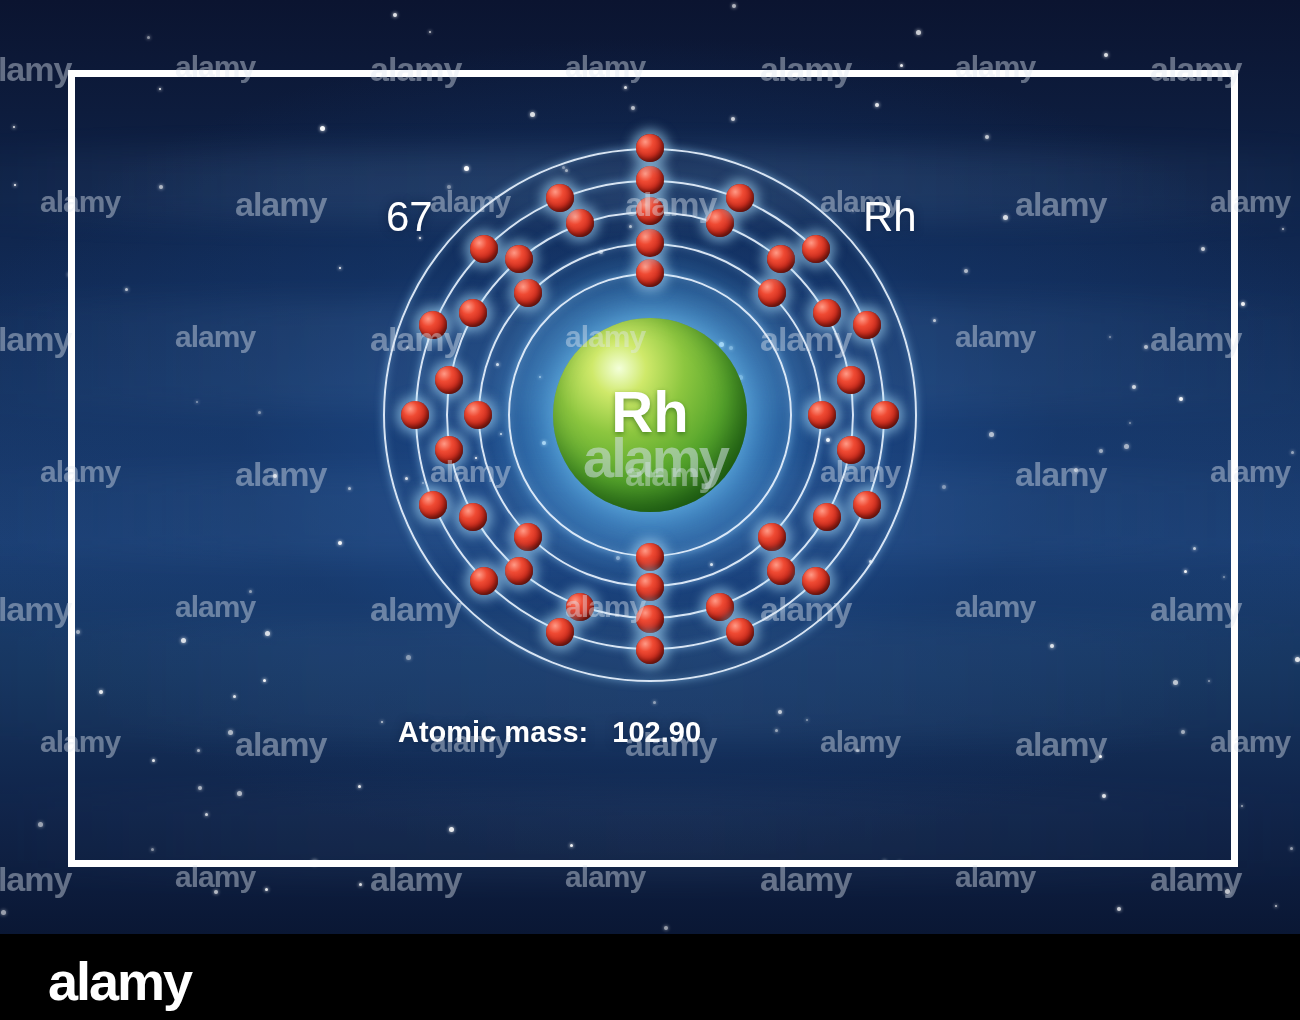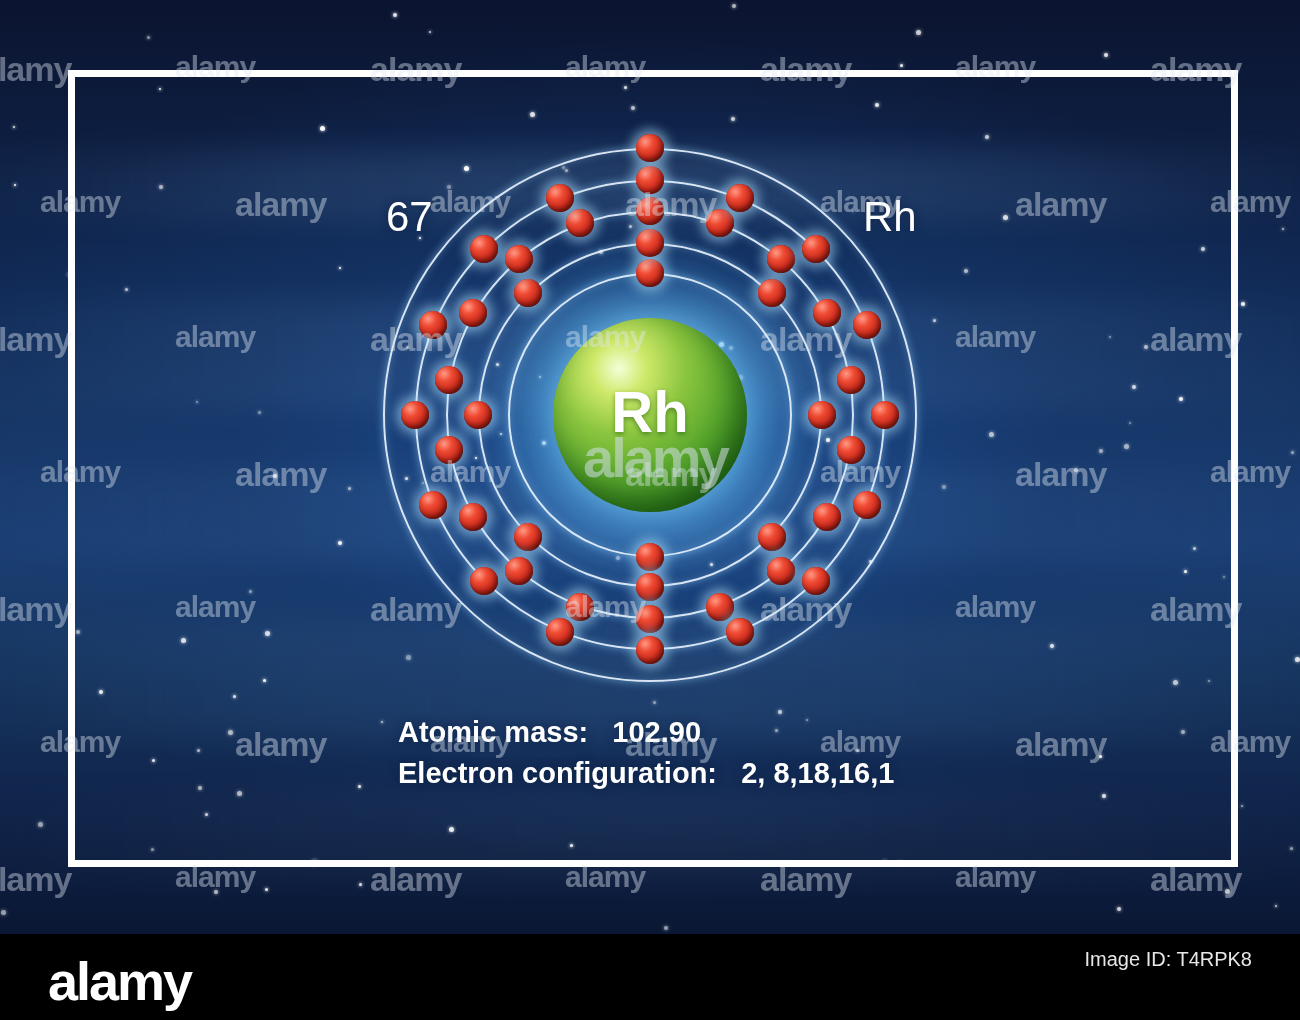--- a/index.html
+++ b/index.html
@@ -350,25 +350,20 @@
         <span id="nucleus-symbol">Rh</span>
       </div>
     </div>
 
     <div id="info">
       <div>
         <span class="ikey">Atomic mass:</span>
         &nbsp;
         <span class="ival">102.90</span>
       </div>
-      <div>
-        <span class="ikey">Electron configuration:</span>
-        &nbsp;
-        <span class="ival">2, 8,18,16,1</span>
-      </div>
     </div>
 
     <div id="watermark">
         <div class="wm wm-big" style="left: -20px; top: 50px;">alamy</div>
         <div class="wm" style="left: 175px; top: 50px;">alamy</div>
         <div class="wm wm-big" style="left: 370px; top: 50px;">alamy</div>
         <div class="wm" style="left: 565px; top: 50px;">alamy</div>
         <div class="wm wm-big" style="left: 760px; top: 50px;">alamy</div>
         <div class="wm" style="left: 955px; top: 50px;">alamy</div>
         <div class="wm wm-big" style="left: 1150px; top: 50px;">alamy</div>
@@ -413,16 +408,15 @@
         <div class="wm" style="left: 565px; top: 860px;">alamy</div>
         <div class="wm wm-big" style="left: 760px; top: 860px;">alamy</div>
         <div class="wm" style="left: 955px; top: 860px;">alamy</div>
         <div class="wm wm-big" style="left: 1150px; top: 860px;">alamy</div>
         <div class="wm" style="left: 583px; top: 425px; font-size: 56px; letter-spacing: -3px; color: rgba(210, 222, 232, 0.55);">alamy</div>
       </div>
   </div>
 
   <div id="footer">
     <div id="footer-logo">alamy</div>
-    <div id="footer-id">Image ID: T4RPK8</div>
   </div>
 
 </div>
 
 </body></html>

